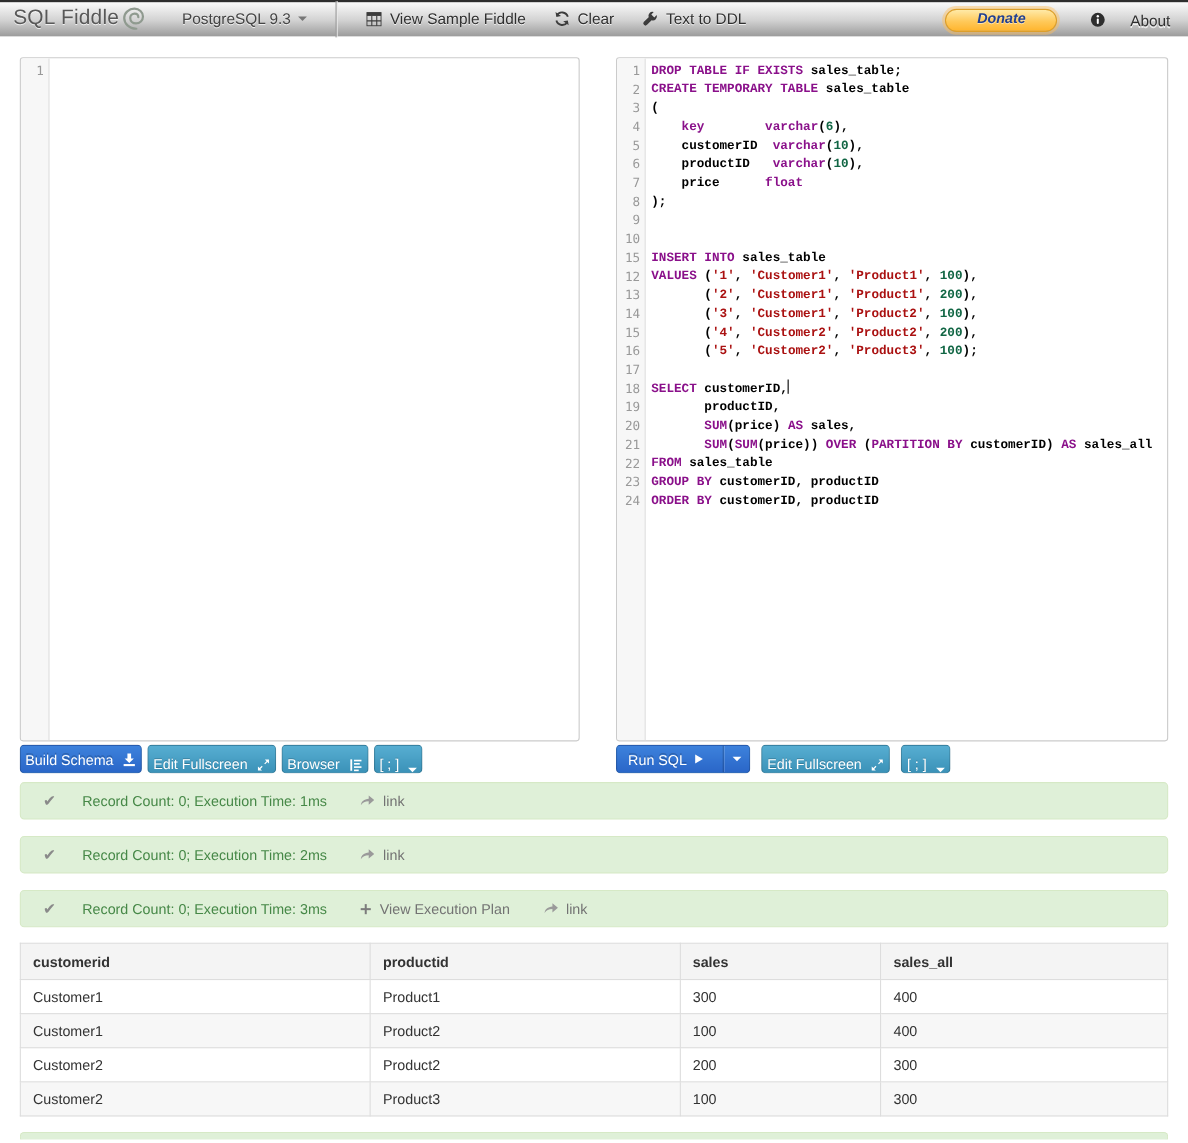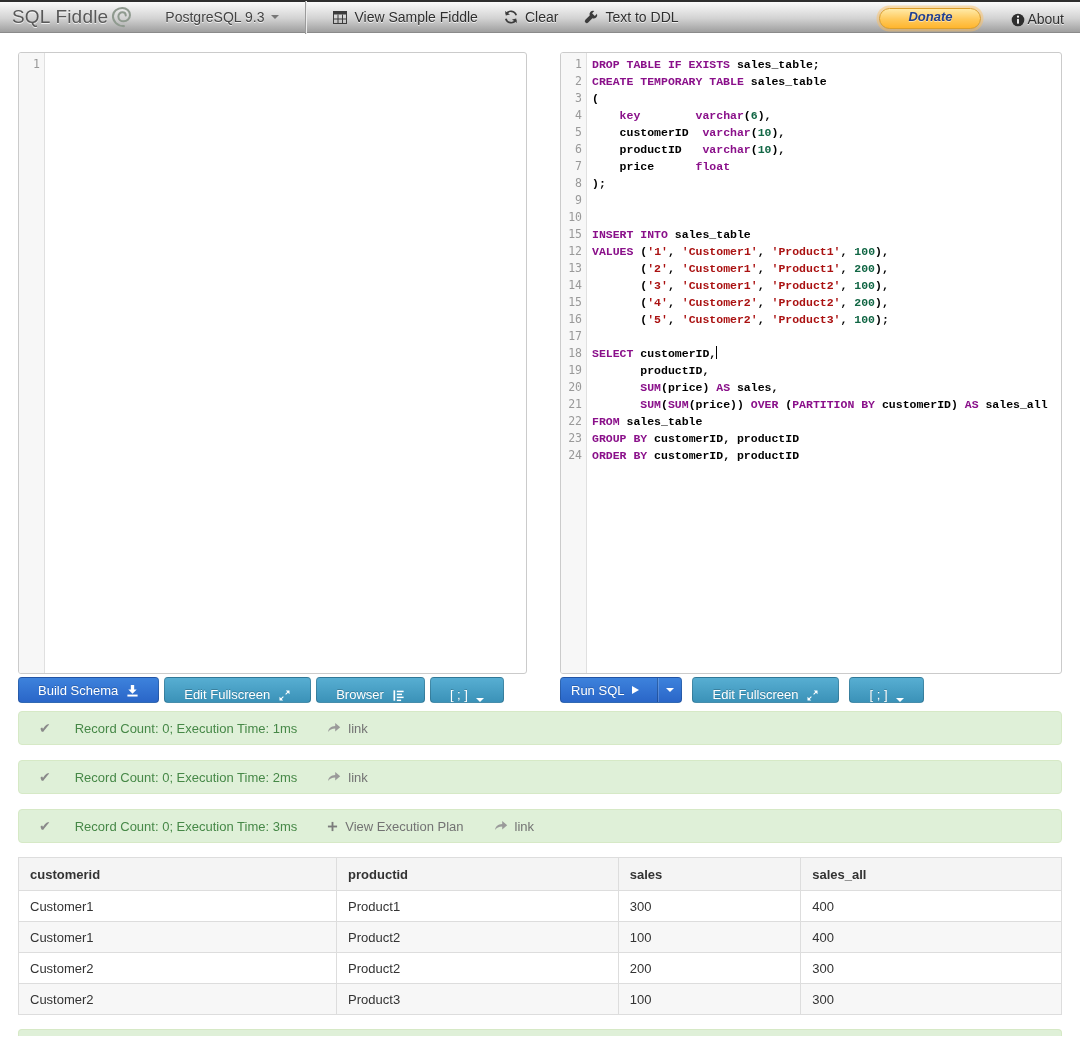--- a/index.html
+++ b/index.html
@@ -25,21 +25,21 @@
   .nav-item { display:flex; align-items:center; gap:7px; margin-left:26px; font-size:14px; color:#2f2f2f; cursor:pointer; }
   .navbar-right { position:absolute; right:16px; top:0; height:33px; display:flex; align-items:center; gap:30px; }
   .donate-btn {
     width:102px; height:21px; border-radius:11px;
     background:linear-gradient(#ffeaa8, #ffc95a 55%, #ffb52e);
     border:1px solid #dd9f2b; box-shadow:0 0 0 2.5px rgba(255,190,90,.45);
     color:#22408f; font-style:italic; font-weight:bold; font-size:13px;
     display:flex; align-items:flex-start; justify-content:center; cursor:pointer;
     text-shadow:0 1px 0 rgba(255,255,255,.5);
   }
-  .about-item { display:flex; align-items:flex-end; gap:2px; font-size:14px; color:#2f2f2f; cursor:pointer; }
+  .about-item { display:flex; align-items:flex-start; gap:22px; font-size:14px; color:#2f2f2f; cursor:pointer; }
 
   
   main { padding:0 18px; }
   .editors { display:flex; margin-top:19px; height:622px; }
   .editor { border:1px solid #cbcbcb; border-radius:3px; background:#fff; display:flex; overflow:hidden; }
   .editor.schema { width:509px; margin-right:33px; }
   .editor.query { flex:1; }
   .gutter {
     width:26px; background:#f7f7f7; border-right:1px solid #e0e0e0;
     font:11.5px/17px "DejaVu Sans Mono", monospace; color:#999;
@@ -57,21 +57,21 @@
   .tok-d { color:#000; }
   .cursor { display:inline-block; width:1px; height:13px; background:#000; vertical-align:-2px; }
 
   
   .toolbar-row { display:flex; margin-top:3px; }
   .toolbar-left { width:509px; margin-right:33px; display:flex; gap:5px; }
   .toolbar-right { flex:1; display:flex; gap:10px; }
   .btn {
     height:26px; border-radius:4px; border:1px solid rgba(0,0,0,.18);
     color:#fff; font-size:13px; display:inline-flex; align-items:center; gap:8px;
-    padding:0 19px; cursor:pointer; text-shadow:0 -1px 0 rgba(0,0,0,.2);
+    padding:0 4px; cursor:pointer; text-shadow:0 -1px 0 rgba(0,0,0,.2);
   }
   .btn-primary { background:linear-gradient(#3d82dc, #2a66c8); }
   .btn-info { background:linear-gradient(#57aed2, #3b92b8);align-items:flex-end; }
   .btn-split { padding:0; }
   .btn-split .seg-main { display:flex; align-items:center; gap:8px; padding:0 10px; height:100%; }
   .btn-split .seg-caret { display:flex; align-items:center; justify-content:center; width:24px; height:100%;
     border-left:1px solid rgba(0,0,0,.22); box-shadow:inset 1px 0 0 rgba(255,255,255,.18); }
   .play { width:0; height:0; border-top:4.5px solid transparent; border-bottom:4.5px solid transparent; border-left:7px solid #fff; display:inline-block; }
 
   

